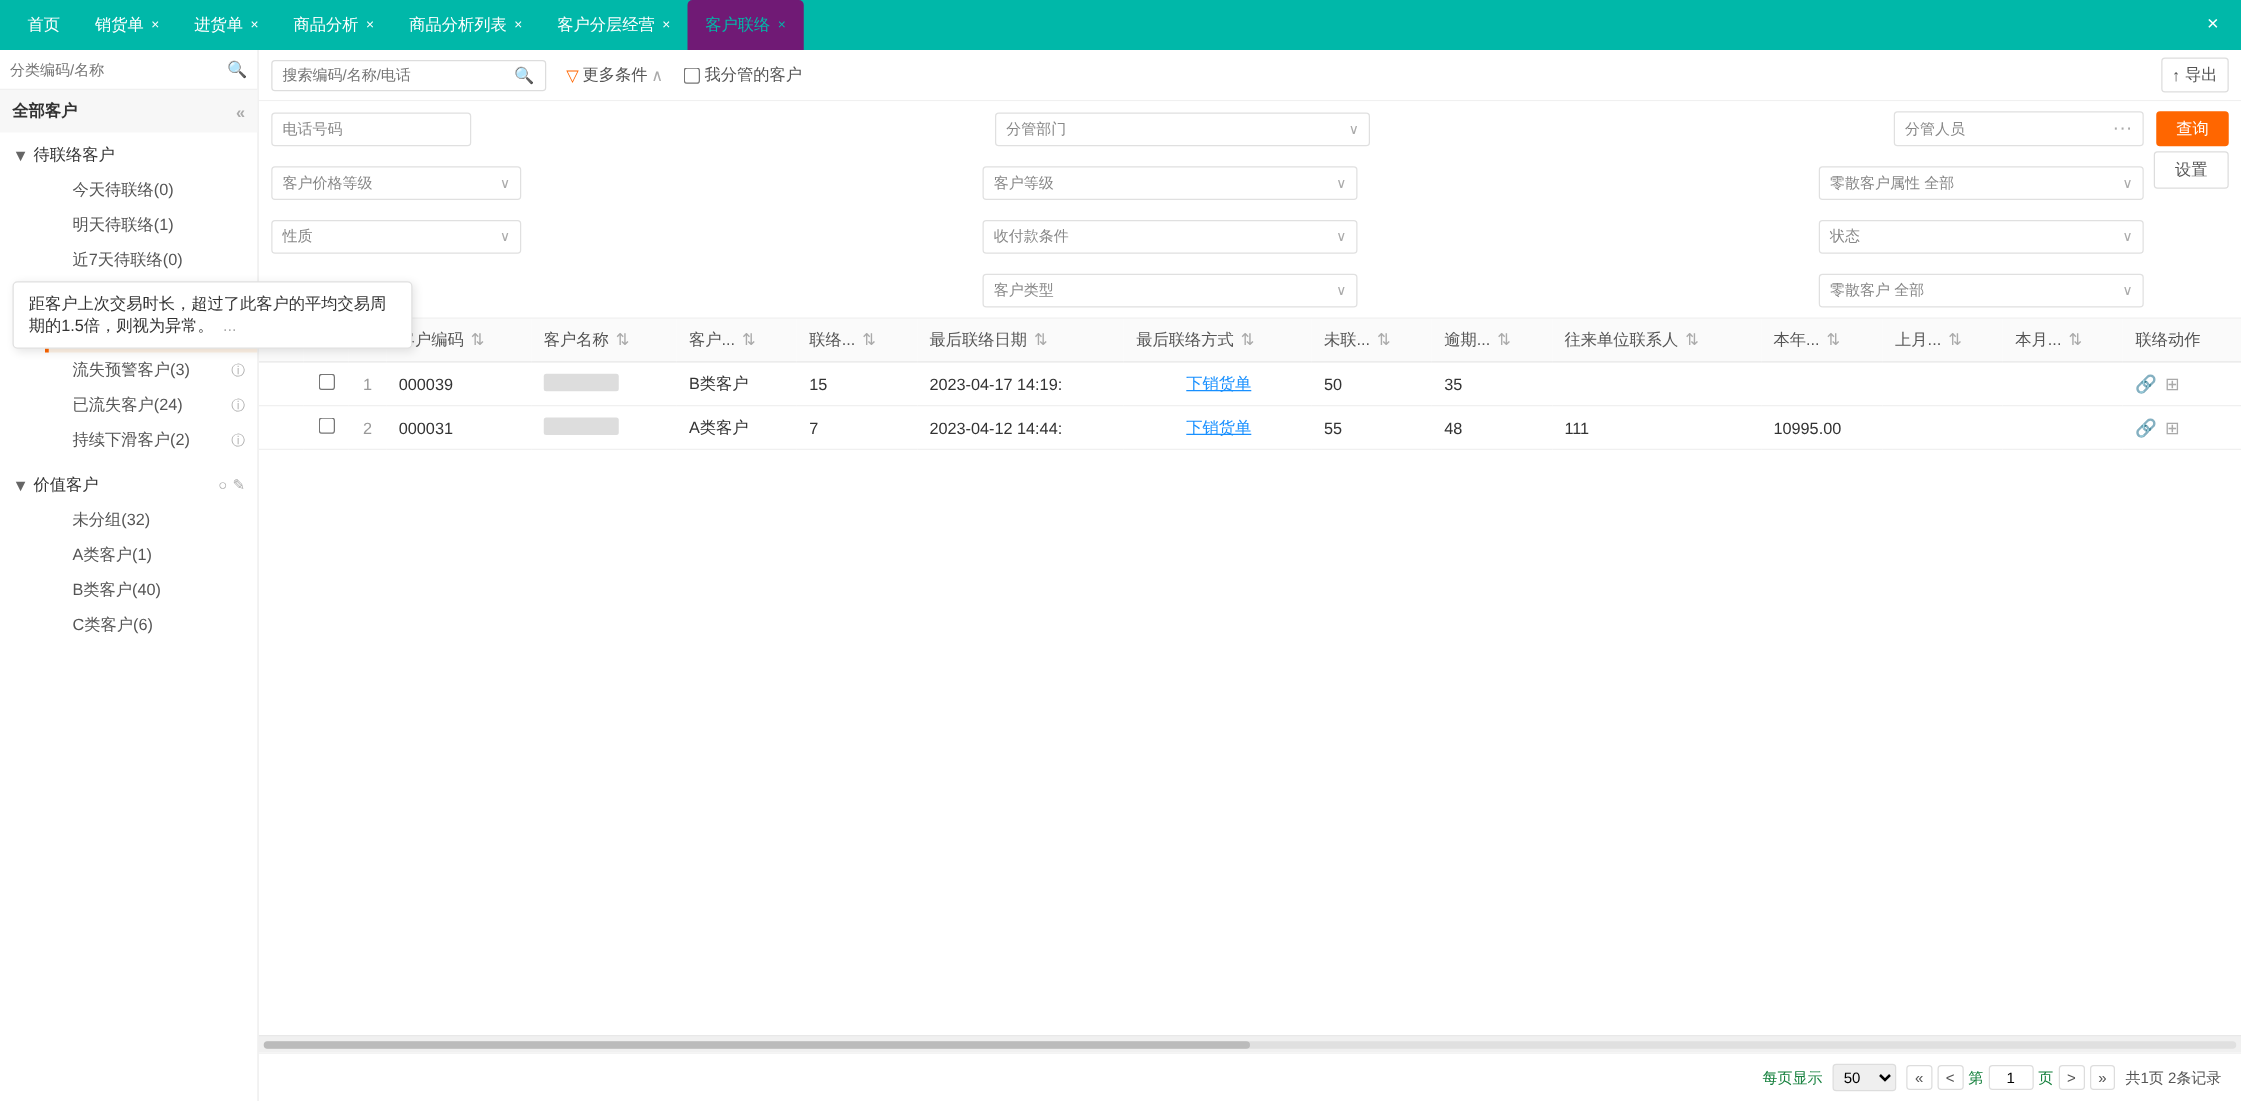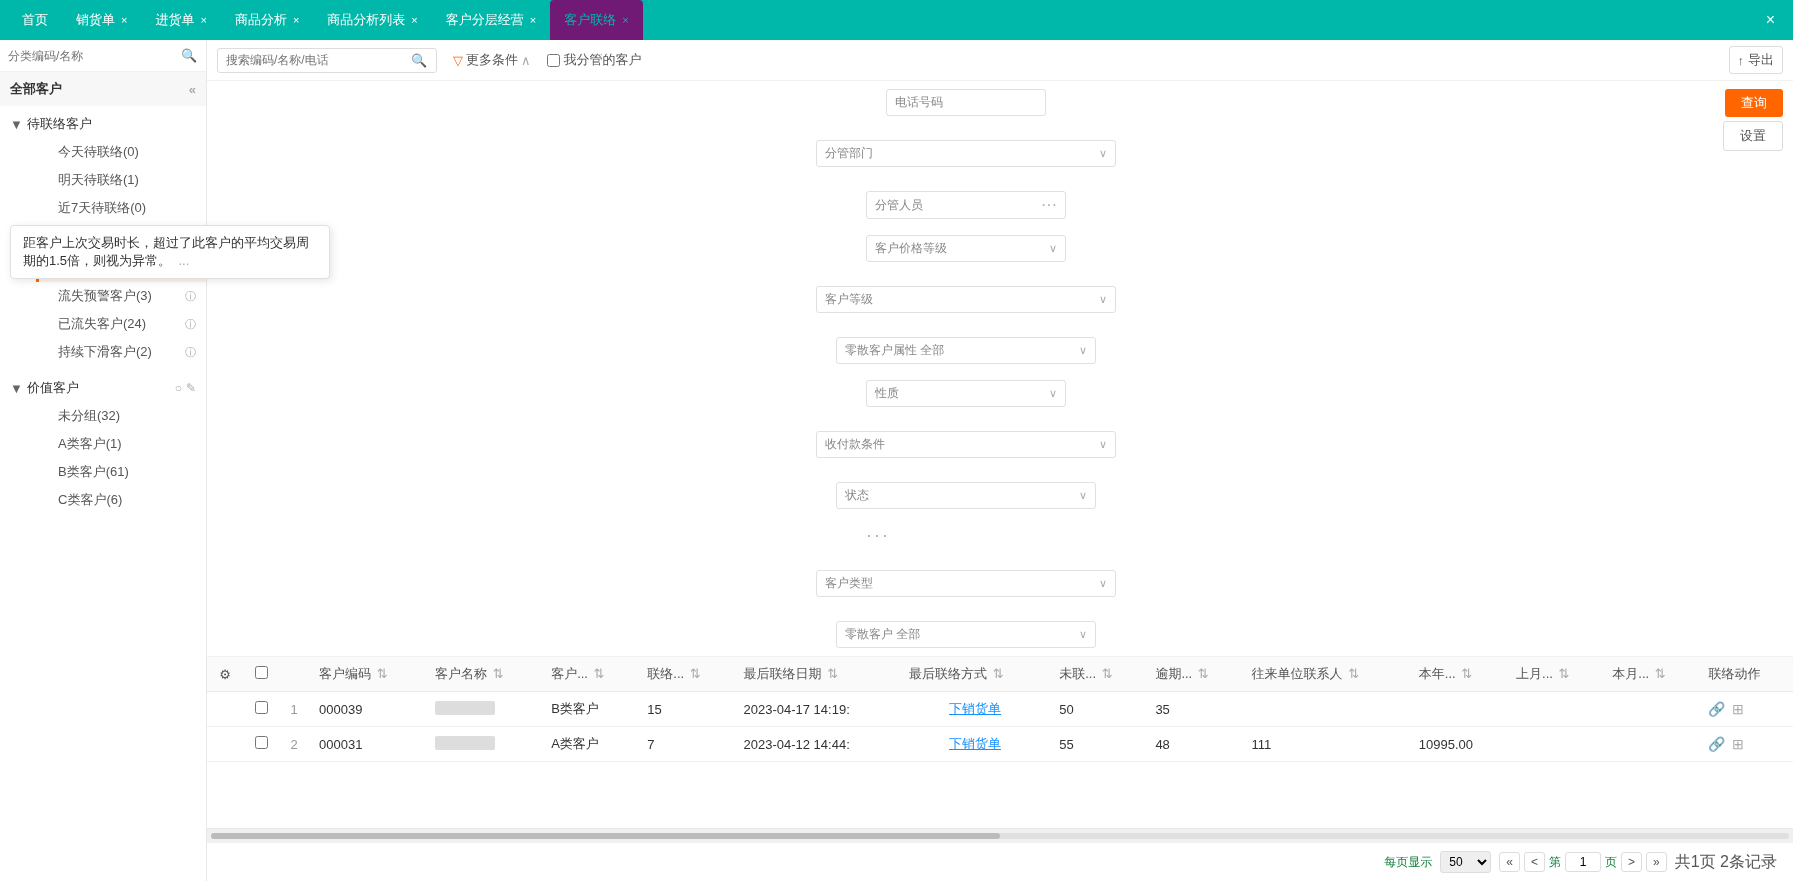--- a/index.html
+++ b/index.html
@@ -117,21 +117,20 @@
 
     
     .filter-area {
       padding: 8px 10px;
       background: white;
       border-bottom: 1px solid #f0f0f0;
     }
     .filter-row {
       display: flex; align-items: center; gap: 12px;
       margin-bottom: 8px;
-      flex-direction: column;
     }
     .filter-row:last-child { margin-bottom: 0; }
     .filter-item {
       display: flex; align-items: center;
       border: 1px solid #e0e0e0; border-radius: 3px;
       padding: 4px 8px; background: white; cursor: pointer;
       min-width: 140px; justify-content: space-between; gap: 8px;
     }
     .filter-item label { color: #888; font-size: 12px; flex: 1; }
     .filter-item .chevron { color: #aaa; font-size: 11px; }
@@ -215,21 +214,21 @@
     .pagination .page-btn {
       border: 1px solid #ddd; border-radius: 3px;
       padding: 2px 6px; cursor: pointer; background: white;
       color: #555; font-size: 12px;
     }
     .pagination .page-input {
       border: 1px solid #ddd; border-radius: 3px;
       width: 36px; text-align: center; padding: 2px;
       font-size: 12px;
     }
-    .pagination .total-info { color: #555; font-size: 16px; }
+    .pagination .total-info { color: #555; font-size: 12px; }
 
     
     .gear-cell { width: 36px; text-align: center; }
 
     
     .check-cell { width: 36px; text-align: center; }
 
     
     .num-cell { width: 30px; text-align: center; color: #999; }
 
@@ -334,21 +333,21 @@
           <span style="color:#aaa;font-size:12px;">✎</span>
         </div>
       </div>
       <div class="sidebar-item">
         <span>未分组(32)</span>
       </div>
       <div class="sidebar-item">
         <span>A类客户(1)</span>
       </div>
       <div class="sidebar-item">
-        <span>B类客户(61)</span>
+        <span>B类客户(40)</span>
       </div>
       <div class="sidebar-item">
         <span>C类客户(6)</span>
       </div>
     </div>
   </div>
 
   <div class="tooltip-box">
     <span>距客户上次交易时长，超过了此客户的平均交易周期的1.5倍，则视为异常。</span>
     <span style="color:#aaa;margin-left:4px;">...</span>

